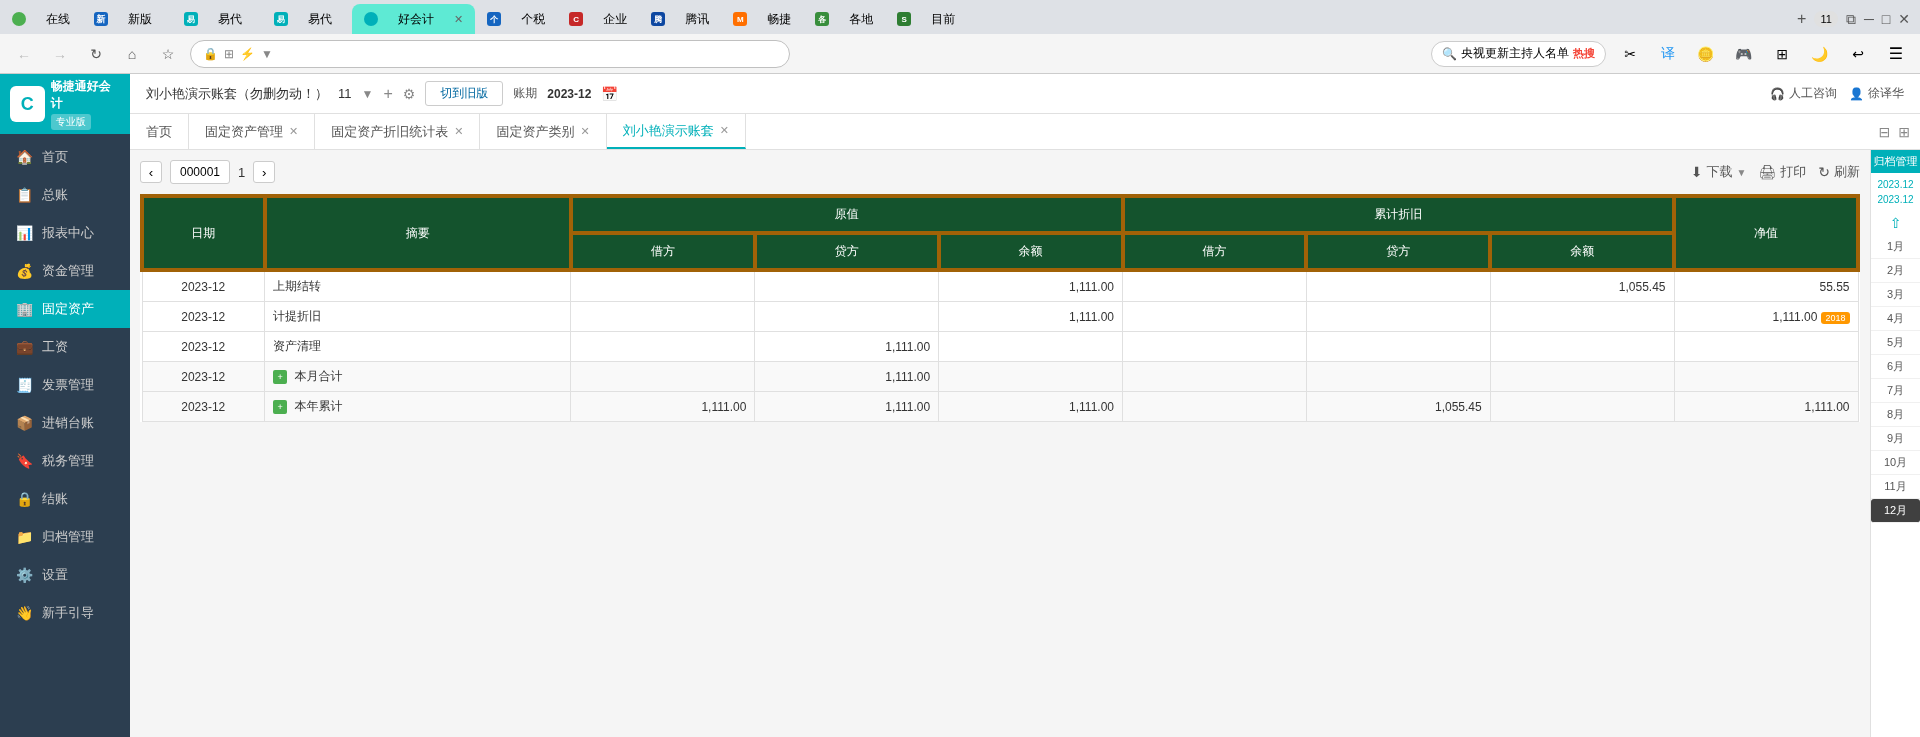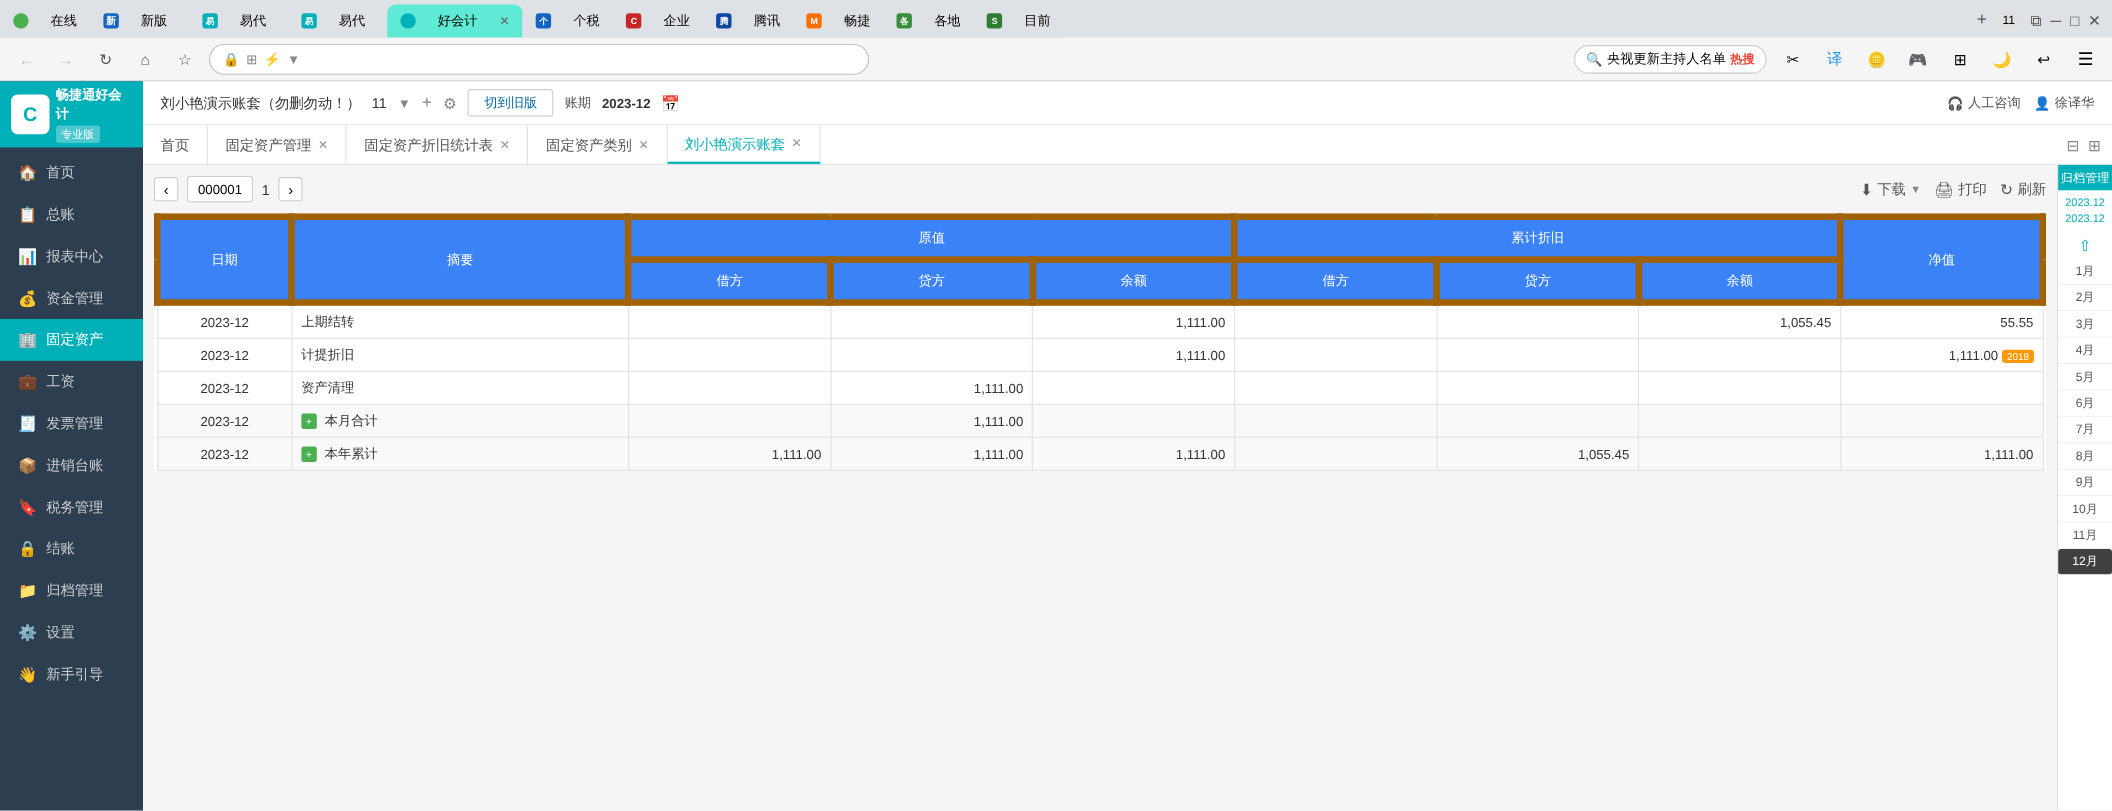--- a/index.html
+++ b/index.html
@@ -59,21 +59,21 @@
     
     .ledger-toolbar { display: flex; align-items: center; justify-content: space-between; margin-bottom: 10px; }
     .pagination { display: flex; align-items: center; gap: 8px; }
     .pagination-btn { width: 22px; height: 22px; border: 1px solid #ccc; background: #fff; border-radius: 3px; cursor: pointer; display: flex; align-items: center; justify-content: center; }
     .pagination-input { width: 60px; height: 24px; border: 1px solid #ccc; border-radius: 3px; text-align: center; font-size: 12px; }
     .toolbar-actions { display: flex; align-items: center; gap: 12px; }
     .toolbar-btn { display: flex; align-items: center; gap: 4px; font-size: 13px; color: #555; cursor: pointer; }
 
     
     .ledger-table { width: 100%; border-collapse: collapse; background: #fff; font-size: 12px; }
-    .ledger-table th { background: #3b82f6; color: #fff; text-align: center; padding: 8px 4px; border: 6px solid #a16207; font-weight: normal; }
+    .ledger-table th { background: #14532d; color: #fff; text-align: center; padding: 8px 4px; border: 4px solid #a16207; font-weight: normal; }
     .ledger-table td { border: 1px solid #e0e0e0; padding: 6px 8px; text-align: center; color: #333; }
     .ledger-table td.text-left { text-align: left; }
     .ledger-table td.number { text-align: right; }
     .ledger-table tr.summary td { background: #f9f9f9; }
     .row-icon { width: 14px; height: 14px; background: #4caf50; color: #fff; border-radius: 2px; display: inline-flex; align-items: center; justify-content: center; font-size: 9px; margin-right: 4px; }
 
     
     .period-panel { width: 50px; background: #fff; border-left: 1px solid #e0e0e0; display: flex; flex-direction: column; overflow: hidden; }
     .period-panel-title { background: #00b0b9; color: #fff; text-align: center; padding: 4px 2px; font-size: 11px; writing-mode: horizontal-tb; }
     .period-dates { padding: 4px 0; }

